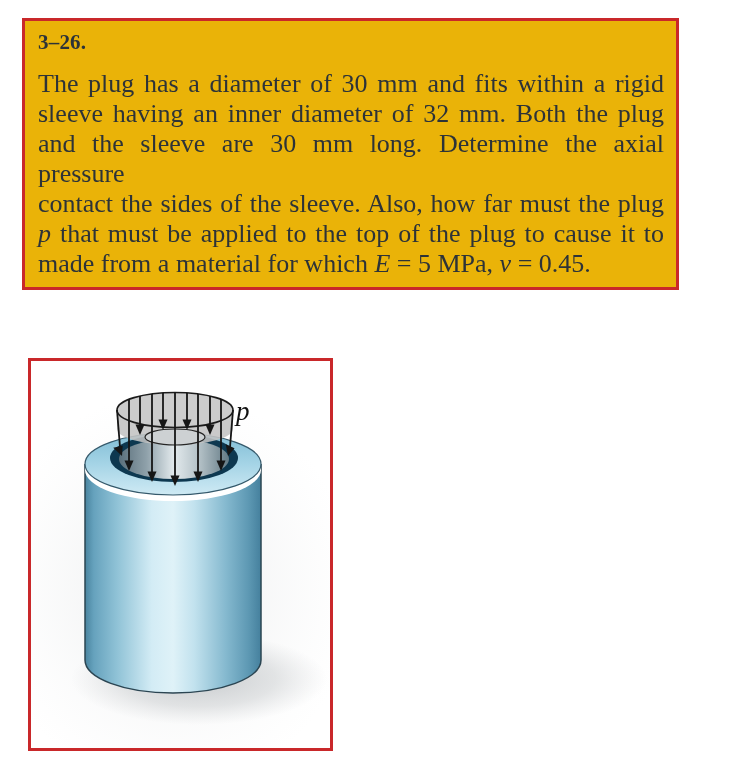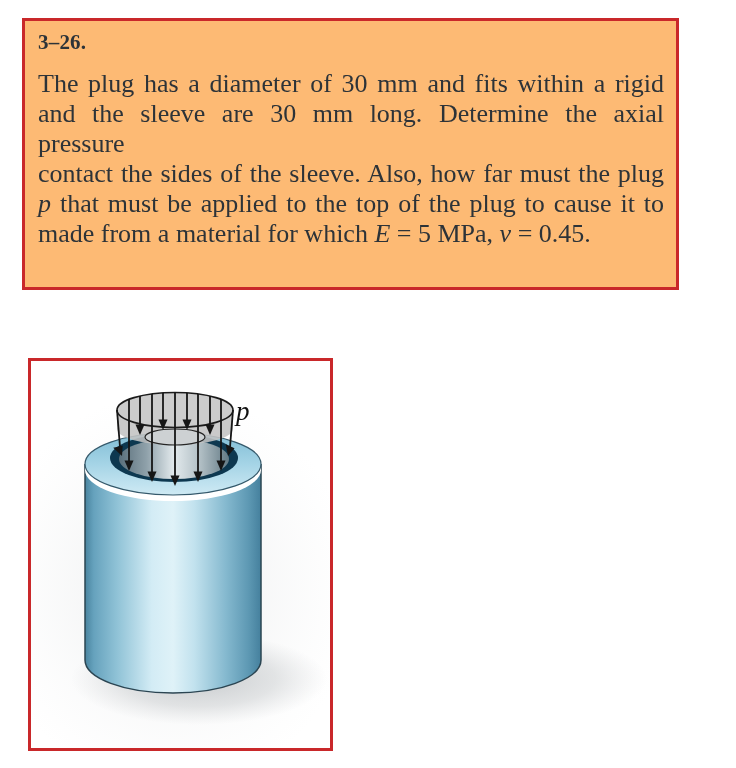--- a/index.html
+++ b/index.html
@@ -2,21 +2,21 @@
 <html><head>
 <meta charset="utf-8">
 <style>
   html,body{margin:0;padding:0;}
   body{
     width:736px;height:768px;position:relative;background:#ffffff;
     font-family:"Liberation Serif", serif;color:#2d3338;overflow:hidden;
   }
   .problem-box{
     position:absolute;left:22px;top:18px;width:657px;height:272px;
-    box-sizing:border-box;border:3px solid #c9282a;background:#fdba74;
+    box-sizing:border-box;border:3px solid #c9282a;background:#eab308;
     padding:8px 12px 0 13px;overflow:hidden;
   }
   .problem-number{
     font-weight:bold;font-size:21px;line-height:26px;margin-bottom:14px;
     letter-spacing:0.2px;
   }
   .problem-text{font-size:26px;}
   .jline{
     text-align:justify;text-align-last:justify;line-height:30px;
     white-space:normal;
@@ -29,20 +29,21 @@
   }
   .figure-box svg{display:block;width:100%;height:100%;}
 </style>
 </head>
 <body>
 
 <div class="problem-box">
   <div class="problem-number">3–26.</div>
   <div class="problem-text">
     <div class="jline"><span>The plug has a diameter of 30 mm and fits within a rigid</span></div>
+    <div class="jline"><span>sleeve having an inner diameter of 32 mm. Both the plug</span></div>
     <div class="jline"><span>and the sleeve are 30 mm long. Determine the axial pressure</span></div>
     <div class="jline"><span>contact the sides of the sleeve. Also, how far must the plug</span></div>
     <div class="jline"><i>p</i><span> that must be applied to the top of the plug to cause it to</span></div>
     <div class="jline last"><span>made from a material for which </span><i>E</i><span> = 5 MPa, </span><i>ν</i><span> = 0.45.</span></div>
   </div>
 </div>
 
 <div class="figure-box">
   <svg viewBox="0 0 299 387">
     <defs>

